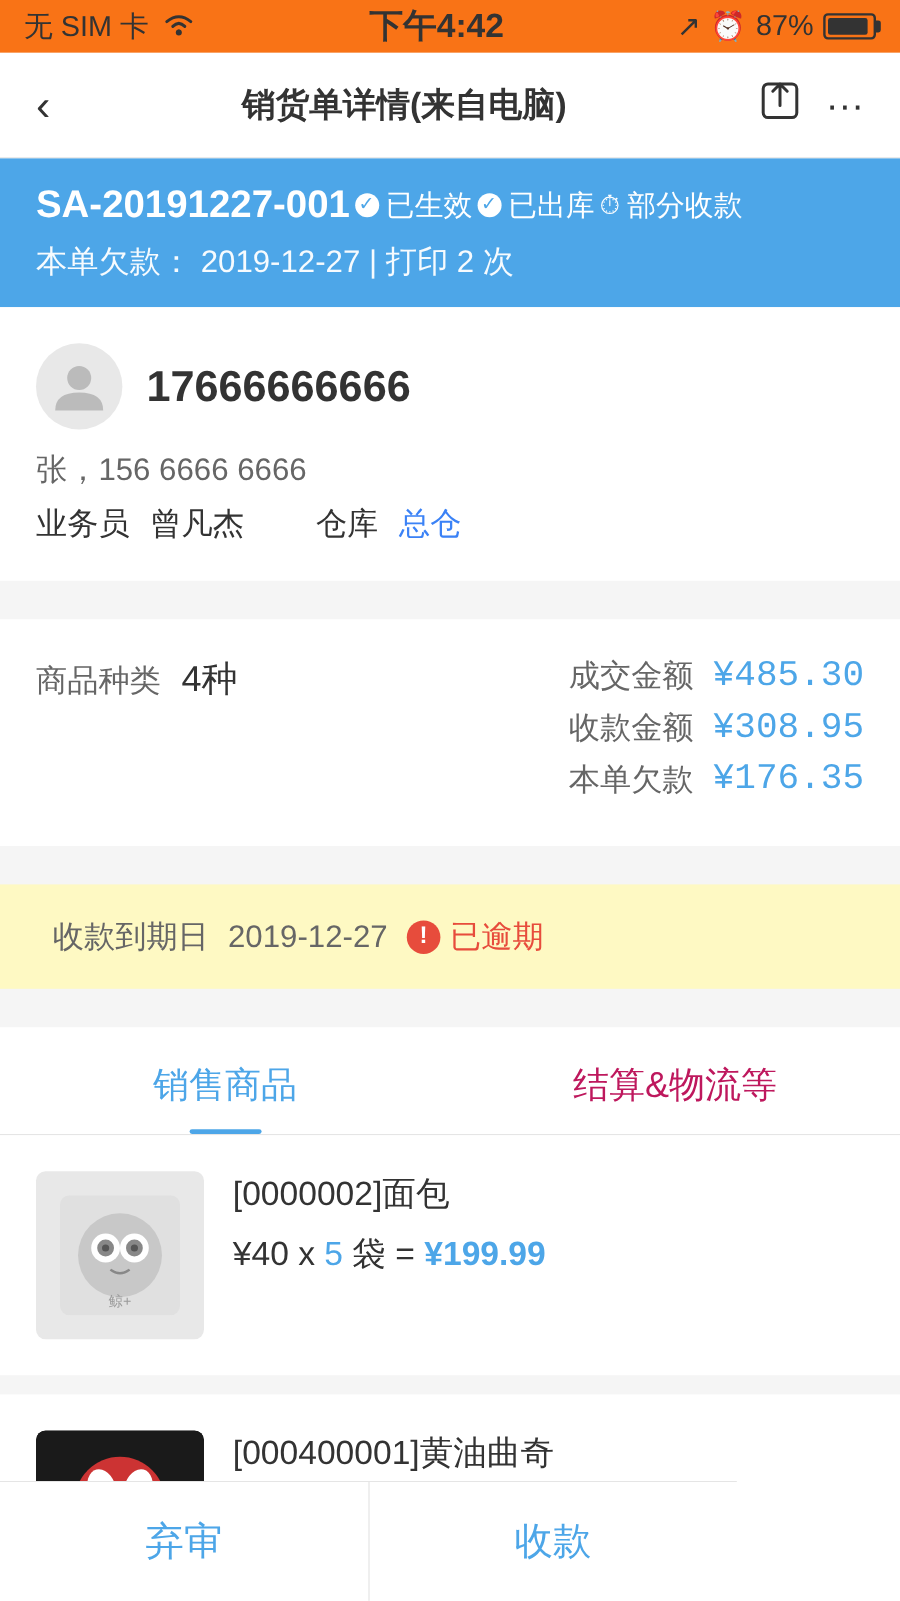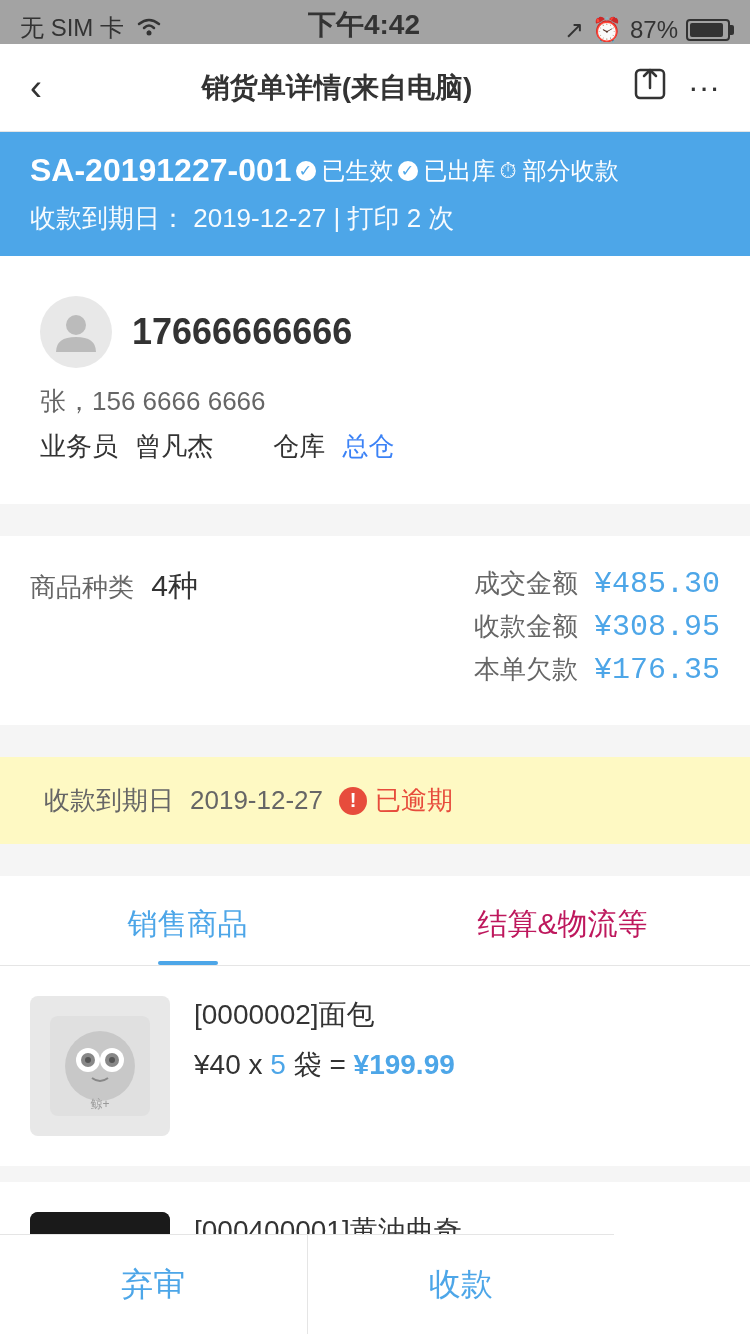--- a/index.html
+++ b/index.html
@@ -9,23 +9,23 @@
       min-height: 1334px;
       font-family: -apple-system, 'PingFang SC', 'Helvetica Neue', sans-serif;
       background: #f5f5f5;
       font-size: 28px;
       color: #333;
     }
 
     
     .status-bar {
       height: 44px;
-      background: #a3a3a3;
-      display: flex;
-      align-items: flex-end;
+      background: #f97316;
+      display: flex;
+      align-items: center;
       justify-content: space-between;
       padding: 0 20px;
       font-size: 24px;
       font-weight: 500;
     }
     .status-left { display: flex; align-items: center; gap: 10px; }
     .status-center { font-size: 28px; font-weight: 600; }
     .status-right { display: flex; align-items: center; gap: 8px; font-size: 24px; }
     .battery-icon {
       display: inline-block;
@@ -122,21 +122,21 @@
       font-size: 22px;
     }
     .banner-date {
       font-size: 26px;
       color: rgba(255,255,255,0.95);
     }
 
     
     .customer-section {
       background: #fff;
-      padding: 40px;
+      padding: 30px;
       margin-bottom: 16px;
     }
     .customer-top {
       display: flex;
       align-items: center;
       gap: 20px;
       margin-bottom: 16px;
     }
     .avatar {
       width: 72px;
@@ -387,21 +387,21 @@
     <span class="badge">
       <span class="badge-check">✓</span>
       <span>已出库</span>
     </span>
     <span class="badge">
       <span class="badge-clock">⏱</span>
       <span>部分收款</span>
     </span>
   </div>
   <div class="banner-date">
-    <span>收款到期日：</span>
+    <span>本单欠款：</span>
     <span>2019-12-27</span>
     <span>| 打印 2 次</span>
   </div>
 </div>
 
 <div class="customer-section">
   <div class="customer-top">
     <div class="avatar">
       <svg viewBox="0 0 50 50" fill="none">
         <circle cx="25" cy="18" r="10" fill="#bbb"></circle>

